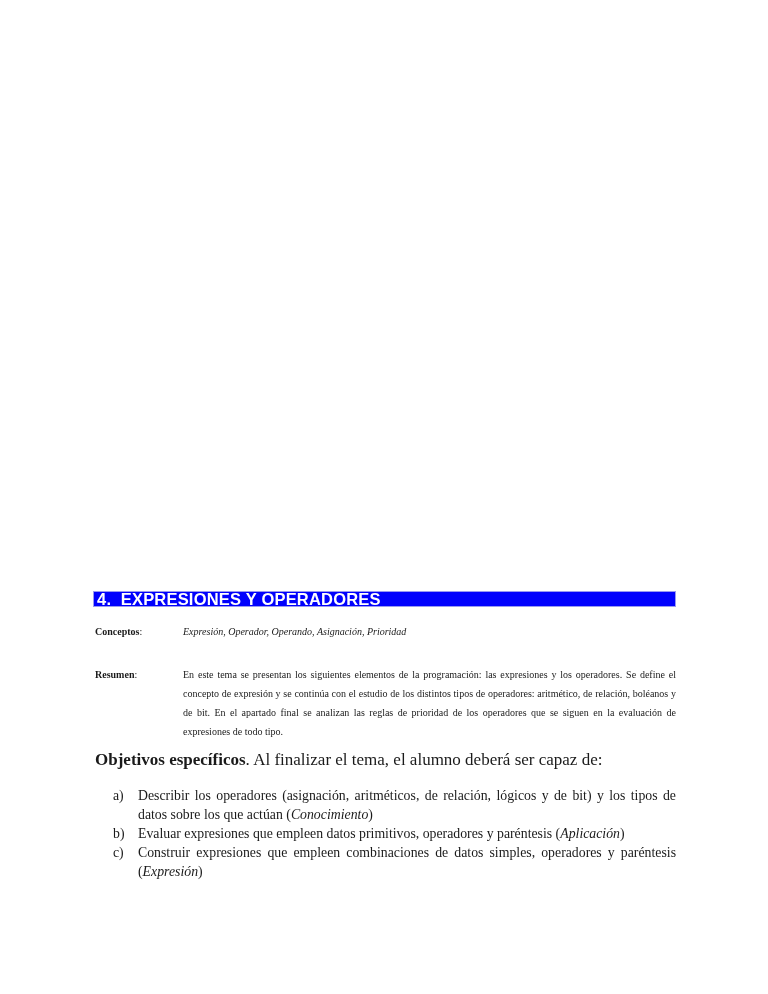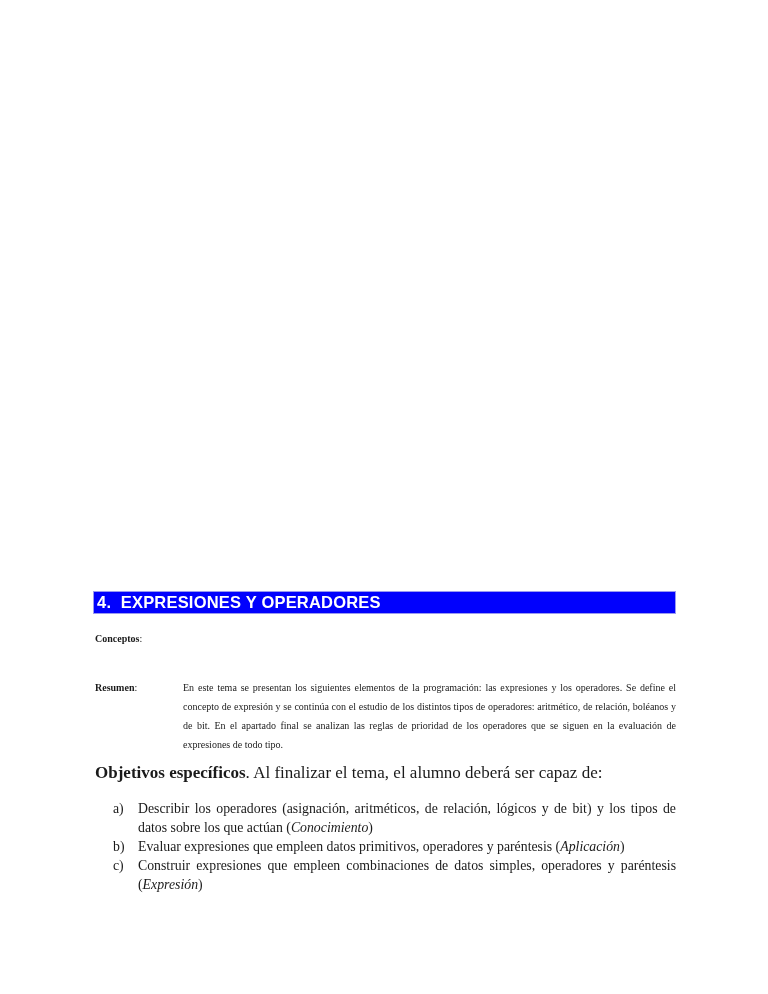--- a/index.html
+++ b/index.html
@@ -21,21 +21,21 @@
     background: #ffffff;
   }
   .content {
     position: absolute;
     left: 93px;
     top: 591px;
     width: 583px;
   }
   .header-bar {
     width: 100%;
-    height: 23px;
+    height: 16px;
     background: #0101fd;
     border: 1px solid #9a9af0;
     box-sizing: border-box;
     display: flex;
     align-items: center;
   }
   .header-bar .title {
     font-family: "Liberation Sans", sans-serif;
     font-weight: bold;
     font-size: 16.5px;
@@ -55,21 +55,21 @@
     padding-left: 2px;
     box-sizing: border-box;
   }
   .bold { font-weight: bold; }
   .italic { font-style: italic; }
   .value-col {
     flex: 1 1 auto;
     text-align: justify;
   }
   .conceptos-row { margin-top: 15px; }
-  .resumen-row { margin-top: 30px; }
+  .resumen-row { margin-top: 24px; }
   .objetivos-par {
     margin-top: 9px;
     padding-left: 2px;
     font-size: 17px;
     line-height: 19px;
   }
   .obj-list {
     margin-top: 17px;
   }
   .obj-item {
@@ -93,20 +93,21 @@
 
 <div class="page">
   <div class="content">
 
     <div class="header-bar">
       <span class="title">4.  EXPRESIONES Y OPERADORES</span>
     </div>
 
     <div class="def-row conceptos-row">
       <span class="label-col"><span class="bold">Conceptos</span><span>:</span></span>
+      <span class="value-col italic">Expresión, Operador, Operando, Asignación, Prioridad</span>
     </div>
 
     <div class="def-row resumen-row">
       <span class="label-col"><span class="bold">Resumen</span><span>:</span></span>
       <span class="value-col">En este tema se presentan los siguientes elementos de la programación: las expresiones y los operadores. Se define el concepto de expresión y se continúa con el estudio de los distintos tipos de operadores: aritmético, de relación, boléanos y de bit. En el apartado final se analizan las reglas de prioridad de los operadores que se siguen en la evaluación de expresiones de todo tipo.</span>
     </div>
 
     <div class="objetivos-par">
       <span class="bold">Objetivos específicos</span><span>. Al finalizar el tema, el alumno deberá ser capaz de:</span>
     </div>

